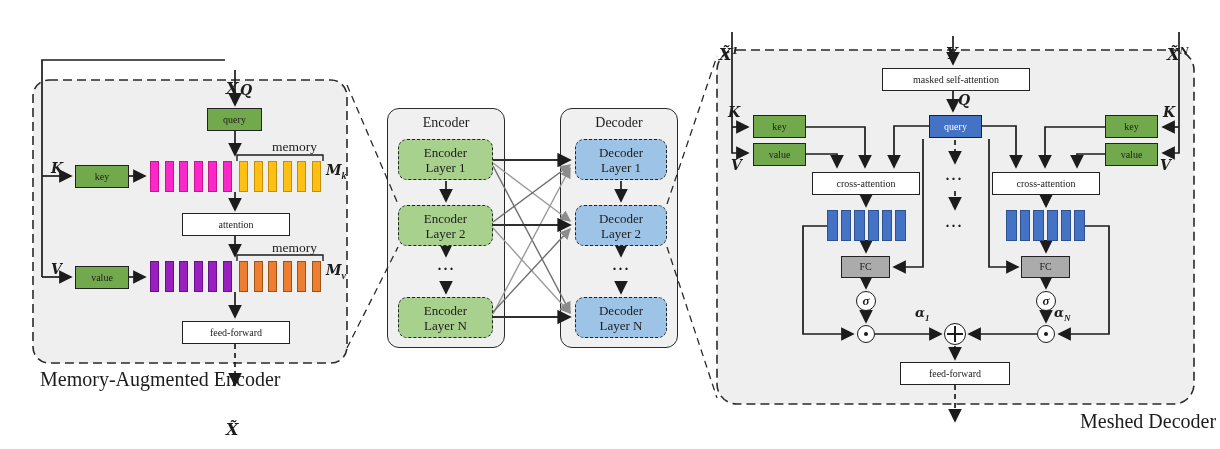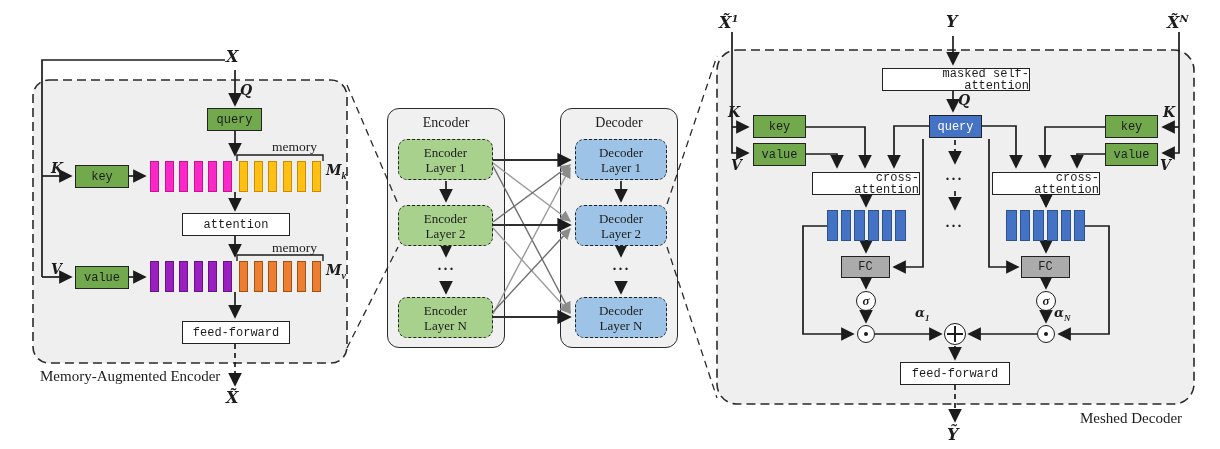--- a/index.html
+++ b/index.html
@@ -19,43 +19,43 @@
   svg.layer{position:absolute;left:0;top:0;width:1220px;height:449px;}
   .w{stroke:var(--ink);stroke-width:1.7px;fill:none;}
   .thin{stroke-width:1.4px;}
   .wd{stroke:var(--ink);stroke-width:1.7px;fill:none;stroke-dasharray:5 4;}
   .zl{stroke:#2a2a2a;stroke-width:1.3px;fill:none;stroke-dasharray:7 5;}
   .panelrect{fill:var(--panel-bg);stroke:#2a2a2a;stroke-width:1.6px;stroke-dasharray:9 5;}
   .mesh-d{stroke:#2f2f2f;stroke-width:1.8px;fill:none;}
   .mesh-g{stroke:#9a9a9a;stroke-width:1.4px;fill:none;}
   .mesh-g2{stroke:#6e6e6e;stroke-width:1.4px;fill:none;}
   .box{position:absolute;display:flex;align-items:center;justify-content:center;
-       font-size:12px;line-height:1;border:1.6px solid #222;background:#fff;text-align:right;font-family:Liberation Mono, monospace;}
+       font-size:10px;line-height:1;border:1.6px solid #222;background:#fff;text-align:left;}
   .green{background:var(--green);}
   .bluebox{background:var(--blue);color:#fff;}
   .grayfc{background:var(--gray-fc);}
   .container{position:absolute;background:var(--container-bg);border:1.6px solid #2a2a2a;border-radius:12px;}
   .ctitle{position:absolute;width:100%;text-align:center;top:6px;font-size:14px;}
   .layerbox{position:absolute;display:flex;flex-direction:column;align-items:center;justify-content:center;
        font-size:13px;line-height:15px;border:1.7px dashed #222;border-radius:9px;text-align:center;}
   .lgreen{background:var(--light-green);}
   .lblue{background:var(--light-blue);}
   .bars{position:absolute;display:flex;justify-content:space-between;}
   .bars i{display:block;height:100%;}
   .bars.pink i{width:9px;background:var(--pink);border:1.3px solid var(--pink-border);}
   .bars.yellow i{width:9px;background:var(--yellow);border:1.3px solid var(--yellow-border);}
   .bars.purple i{width:9px;background:var(--purple);border:1.3px solid var(--purple-border);}
   .bars.orange i{width:9px;background:var(--orange);border:1.3px solid var(--orange-border);}
   .bars.bluebars i{width:10.5px;background:var(--blue);border:1.2px solid #2e528f;}
   .math{font-style:italic;font-weight:bold;font-family:"DejaVu Serif","Liberation Serif",serif;}
   .lab{position:absolute;font-size:14px;line-height:1;white-space:nowrap;}
-  .big{font-size:16px;}
+  .big{font-size:16px;margin-top:32px;}
   .lab sub{font-size:10px;font-style:italic;font-weight:bold;}
   .lab sup{font-size:10px;font-style:italic;font-weight:bold;}
-  .cap{position:absolute;font-size:15px;line-height:1;white-space:nowrap;}
+  .cap{position:absolute;font-size:20px;line-height:1;white-space:nowrap;}
   .dots{position:absolute;font-weight:bold;font-size:15px;letter-spacing:1px;line-height:1;}
   .circ{position:absolute;border-radius:50%;background:#fff;border:1.6px solid var(--ink);
         display:flex;align-items:center;justify-content:center;}
   .sigma{font-size:13px;font-style:italic;font-weight:bold;}
   .dotspan{display:block;width:4px;height:4px;border-radius:50%;background:var(--ink);}
   .plus-h{position:absolute;left:2px;right:2px;top:50%;height:1.7px;margin-top:-0.85px;background:var(--ink);}
   .plus-v{position:absolute;top:2px;bottom:2px;left:50%;width:1.7px;margin-left:-0.85px;background:var(--ink);}
 </style>
 </head>
 <body>

